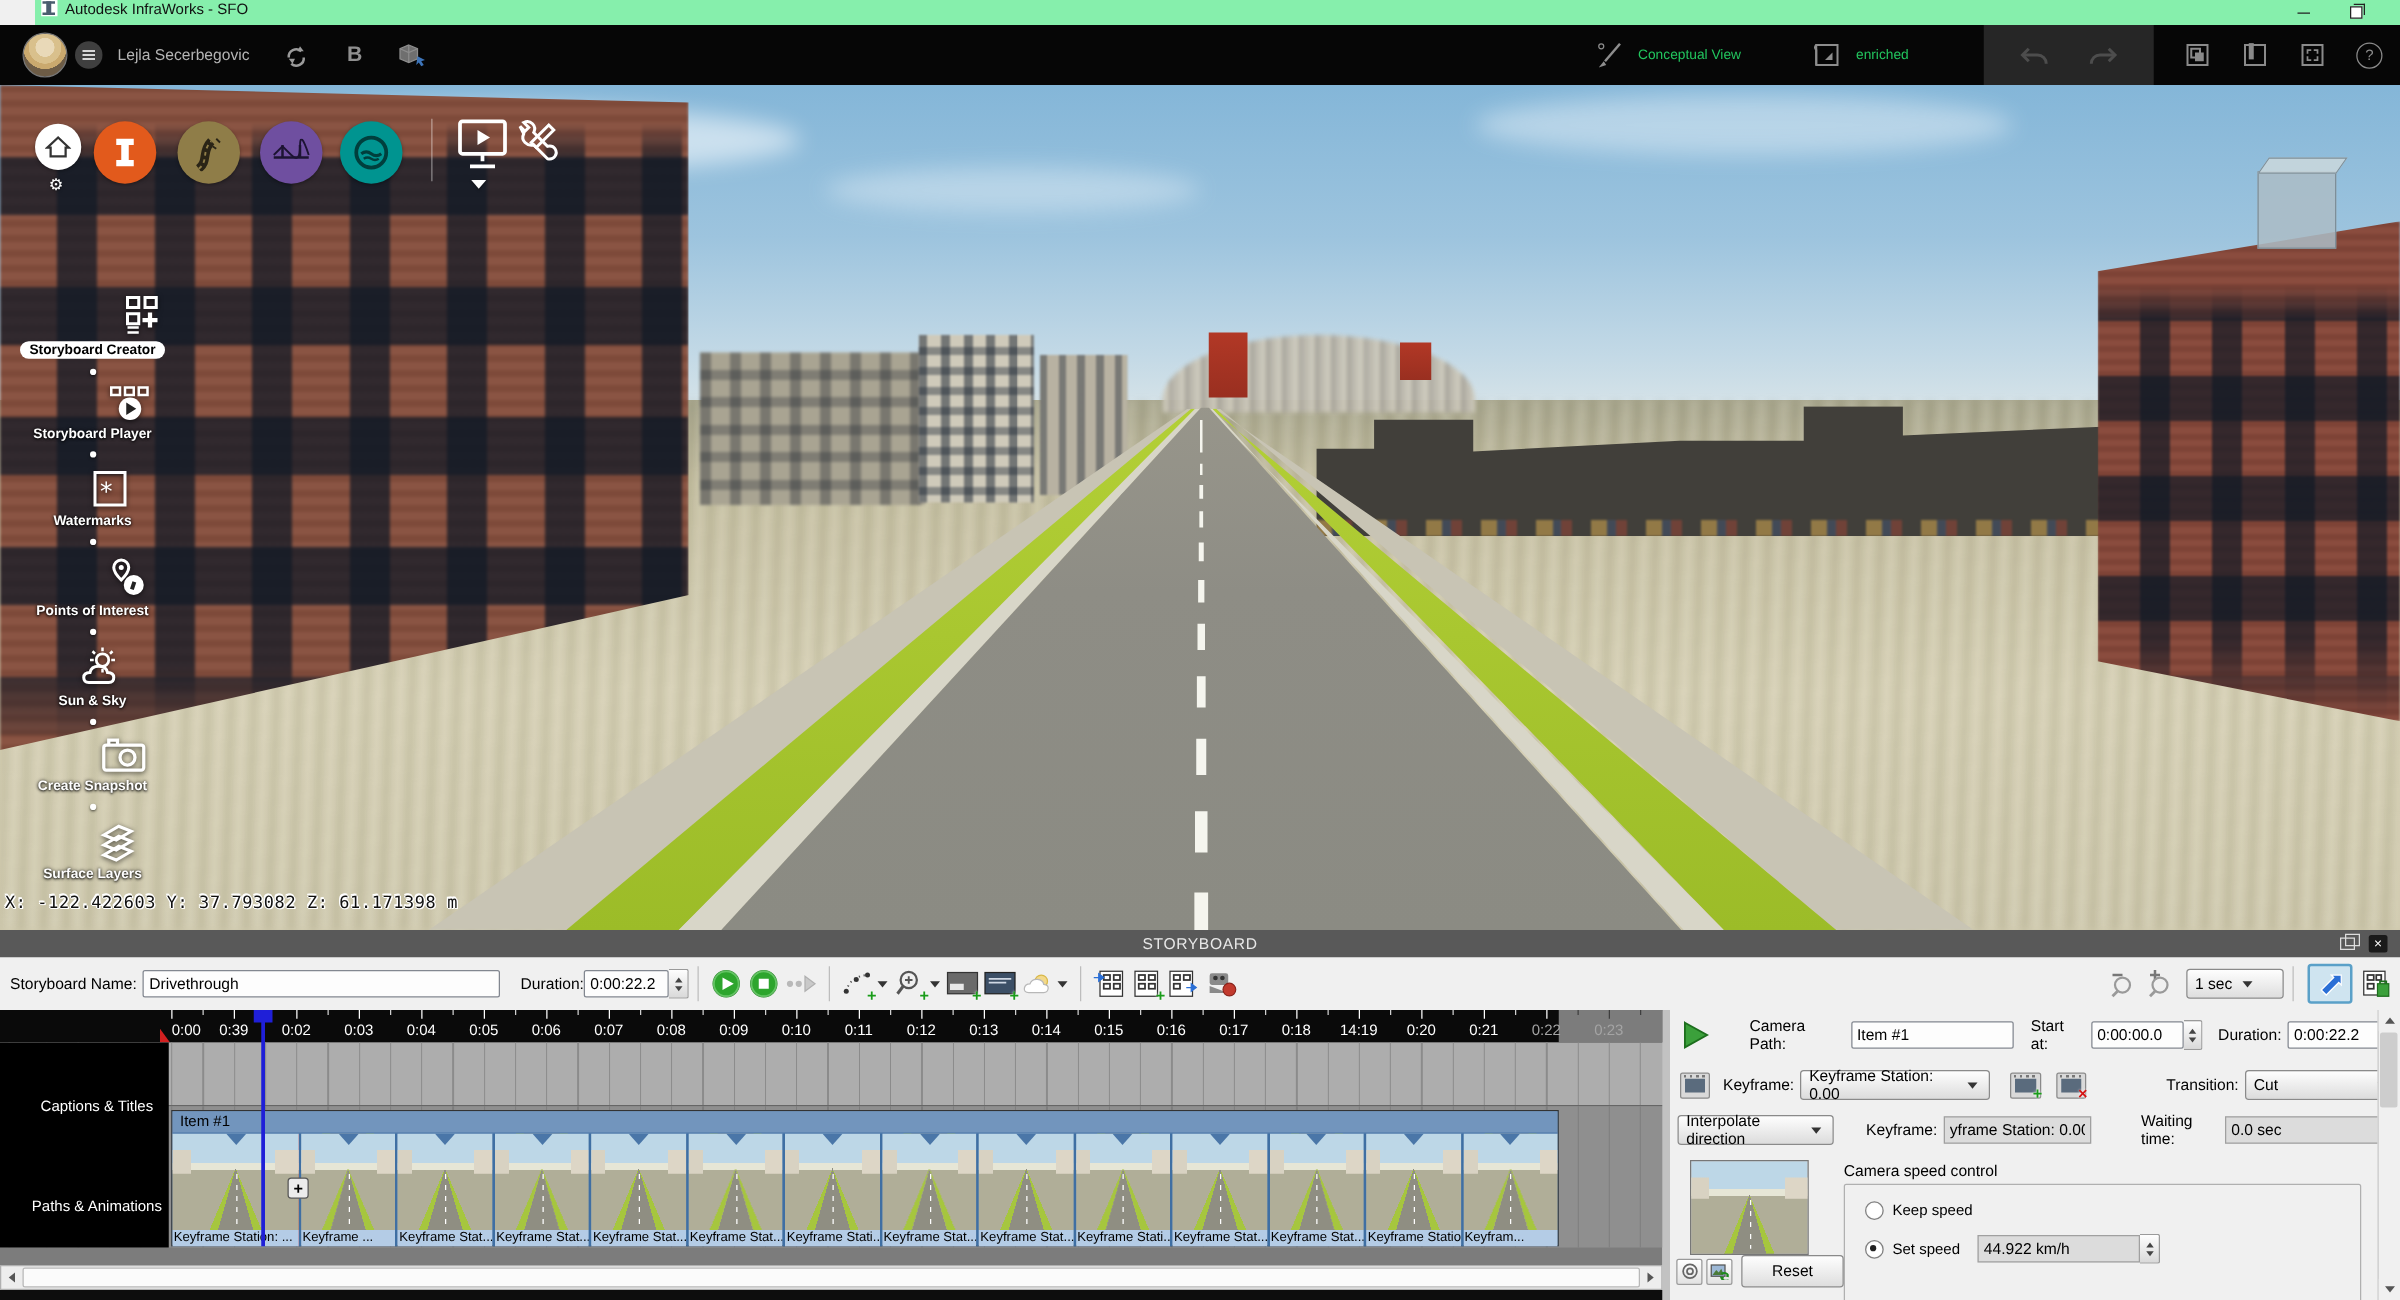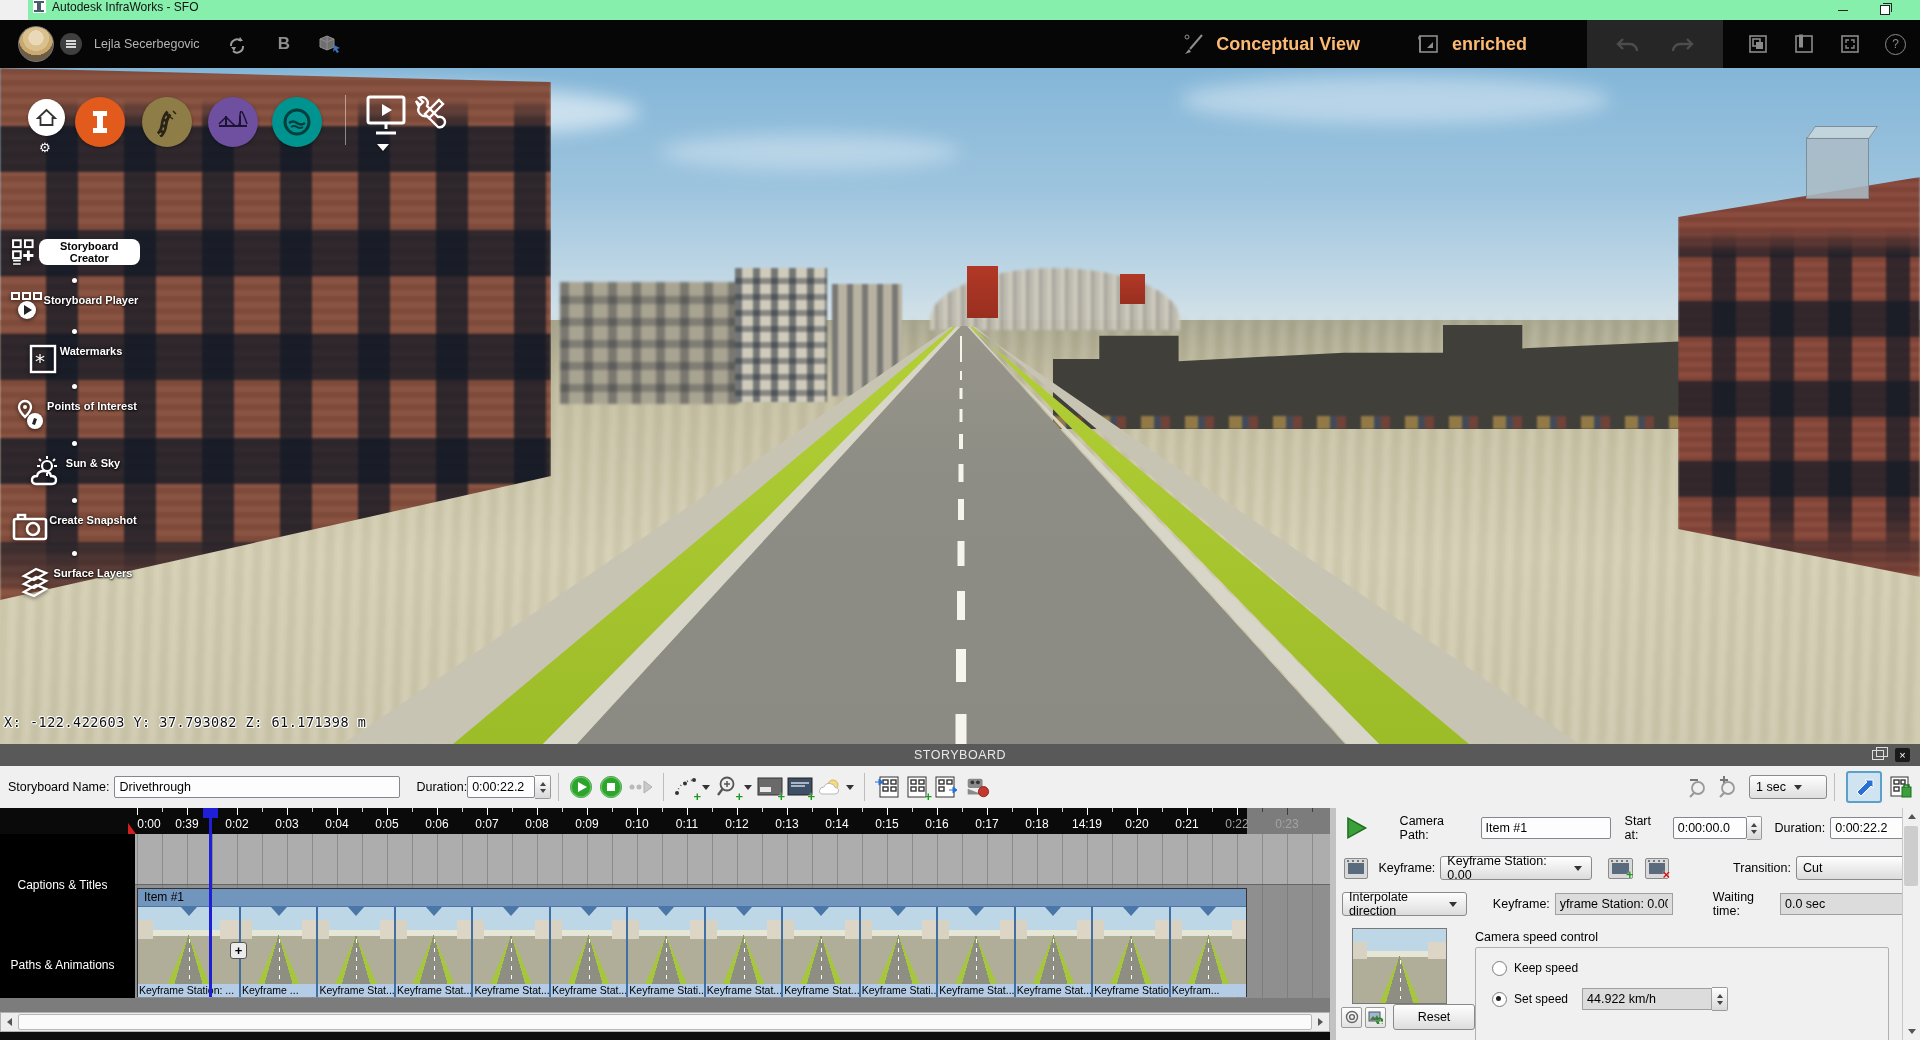--- a/index.html
+++ b/index.html
@@ -20,21 +20,21 @@
   
   #topbar{position:absolute;left:0;top:20px;width:1920px;height:48px;background:#060606;display:flex;align-items:center;color:#9a9a9a;}
   .avatar{width:34px;height:34px;border-radius:50%;margin-left:18px;border:1px solid #777;
      background:radial-gradient(circle at 50% 32%,#e9d9b8 0 26%,#d9c08c 27% 45%,#caa96e 46% 60%,#6d5c46 61% 100%);}
   .menu-circle{width:22px;height:22px;border-radius:50%;background:#3f3f3f;margin-left:6px;display:flex;align-items:center;justify-content:center;}
   .menu-circle .bars{width:10px;height:8px;background:repeating-linear-gradient(180deg,#d8d8d8 0 1.6px,transparent 1.6px 3.2px);}
   .uname{margin-left:12px;font-size:12.5px;color:#b4b4b4;}
   .tico{margin-left:26px;display:flex;align-items:center;}
   .blet{font-size:17px;font-weight:bold;color:#8f8f8f;margin-left:30px;}
   .viewmode{display:flex;align-items:center;margin-left:auto;}
-  .viewmode span{color:#fdba74;font-size:18px;margin-left:10px;font-weight:bold;}
+  .viewmode span{color:#22c55e;font-size:11px;margin-left:10px;}
   .undoredo{height:48px;background:#262626;display:flex;align-items:center;margin-left:60px;padding:0 14px;}
   .ur-ic{margin:0 14px;}
   .panelics{display:flex;align-items:center;margin-right:14px;}
   .panelics>div{margin-left:24px;}
   .helpq{width:19px;height:19px;border:1.4px solid #8a8a8a;border-radius:50%;color:#8a8a8a;font-size:12px;display:flex;align-items:center;justify-content:center;}
   
   #viewport{position:absolute;left:0;top:68px;width:1920px;height:676px;overflow:hidden;background:#bcd4e4;}
   #viewport .flat{position:absolute;inset:0;}
   #sky{position:absolute;inset:0;background:linear-gradient(180deg,#84b6d8 0%,#9dc4de 18%,#c3d9e6 32%,#e2e9e9 42%,#e9ebe2 46%);}
   .cloud{position:absolute;background:rgba(255,255,255,.55);border-radius:50%;filter:blur(9px);}
@@ -92,21 +92,21 @@
   #lp-iw{left:75px;top:29px;width:50px;height:50px;background:#e25a1c;}
   #lp-road{left:142px;top:29px;width:50px;height:50px;background:#8f7d48;}
   #lp-bridge{left:208px;top:29px;width:50px;height:50px;background:#6f4fa0;}
   #lp-water{left:272px;top:29px;width:50px;height:50px;background:#009490;}
   #lp-div{position:absolute;left:345px;top:27px;width:1px;height:50px;background:rgba(255,255,255,.45);}
   #lp-monitor{position:absolute;left:364px;top:25px;}
   #lp-caret{position:absolute;left:377px;top:76px;width:0;height:0;border-left:6px solid transparent;border-right:6px solid transparent;border-top:7px solid #fff;filter:drop-shadow(0 1px 1px rgba(0,0,0,.5));}
   #lp-tools{position:absolute;left:408px;top:27px;}
   
   #toolstack{position:absolute;left:8px;top:168px;width:132px;display:flex;flex-direction:column;align-items:center;}
-  .tool{display:flex;align-items:flex-start;}
+  .tool{display:flex;flex-direction:column;align-items:flex-end;}
   .tool .ticon{filter:drop-shadow(0 1px 2px rgba(0,0,0,.65));}
   .tool .tlabel{margin-top:3px;font-size:11px;font-weight:bold;color:#fff;text-align:center;line-height:12px;
      text-shadow:0 1px 2px rgba(0,0,0,.9),0 0 3px rgba(0,0,0,.8);}
   .tool .tlabel.pill{background:#fff;color:#000;border-radius:8px;padding:1px 8px;text-shadow:none;}
   .tdot{width:5px;height:5px;border-radius:50%;background:#fff;margin:8px 0;box-shadow:0 1px 2px rgba(0,0,0,.6);}
   
   #sbheader{position:absolute;left:0;top:744px;width:1920px;height:22px;background:#595959;display:flex;align-items:center;}
   #sbheader .htitle{position:absolute;left:0;right:0;text-align:center;color:#e8e8e8;font-size:12.5px;letter-spacing:.5px;}
   #sbheader .hbtns{margin-left:auto;display:flex;align-items:center;z-index:2;}
   #sbheader .hbtn{margin-right:10px;width:15px;height:14px;display:flex;align-items:center;justify-content:center;}
@@ -137,21 +137,21 @@
   #timeline{position:absolute;left:0;top:808px;width:1330px;height:232px;background:#7c7c7c;}
   #ruler{position:absolute;left:0;top:0;width:1330px;height:26px;background:#0a0a0a;overflow:hidden;}
   #rulergray{position:absolute;left:1247px;top:0;width:83px;height:26px;background:#7c7c7c;}
   .rtick{position:absolute;top:0;width:1px;background:#fff;}
   .rtick.minor{height:4px;background:#cfcfcf;}
   .rtick.major{height:7px;}
   .rtick.dimt{background:#3e3e3e;}
   .rlabel{position:absolute;top:9px;transform:translateX(-50%);color:#fff;font-size:12px;}
   .rlabel.dim{color:#a4a4a4;}
   #tlabels{position:absolute;left:0;top:26px;width:135px;height:164px;background:#000;}
-  #tlabels .tl1,#tlabels .tl2{position:absolute;left:0;width:125px;text-align:center;color:#fff;font-size:12px;}
+  #tlabels .tl1,#tlabels .tl2{position:absolute;left:15px;width:125px;text-align:center;color:#fff;font-size:12px;}
   #tlabels .tl1{top:44px;} #tlabels .tl2{top:124px;}
   .trackgrid{position:absolute;left:0;width:1330px;background-position:13px 0;}
   #track1{top:26px;height:50px;background-color:#adadad;background-image:repeating-linear-gradient(90deg,transparent 0 24px,#8b8b8b 24px 25px);border-bottom:1px solid #666;}
   #track2{top:77px;height:113px;background-color:#8f8f8f;background-image:repeating-linear-gradient(90deg,transparent 0 24px,#7d7d7d 24px 25px);}
   #clip{position:absolute;left:137px;top:80px;width:1110px;height:109px;border:1px solid #333;box-sizing:border-box;background:#6a8db3;}
   #cliphead{height:17px;background:#7295bd;color:#000;font-size:12px;padding-left:6px;line-height:17px;border-bottom:1px solid #4a76a8;}
   #kfrow{display:flex;height:90px;}
   .kf{position:relative;height:90px;border-left:2px solid #3f6fa3;flex:1 1 0;min-width:0;display:flex;flex-direction:column;}
   .kf:first-child{border-left:none;flex:0 0 101px;}
   .kf.selected{box-shadow:inset 0 0 0 2px #d01818;z-index:2;}

